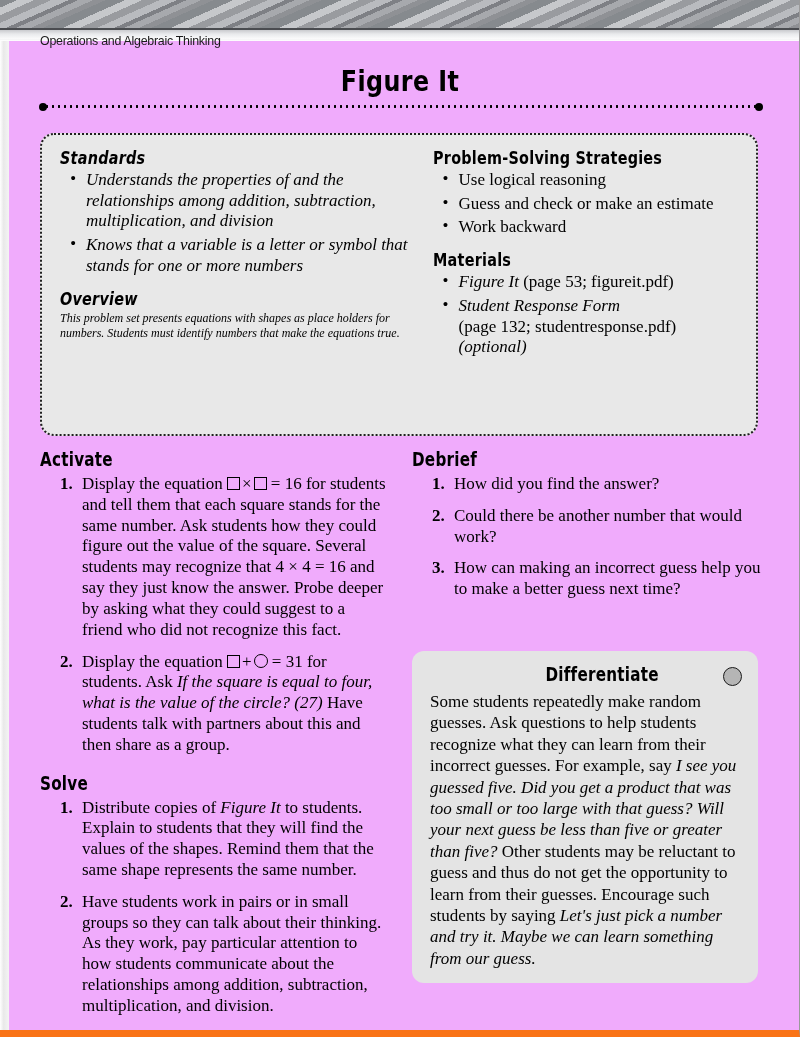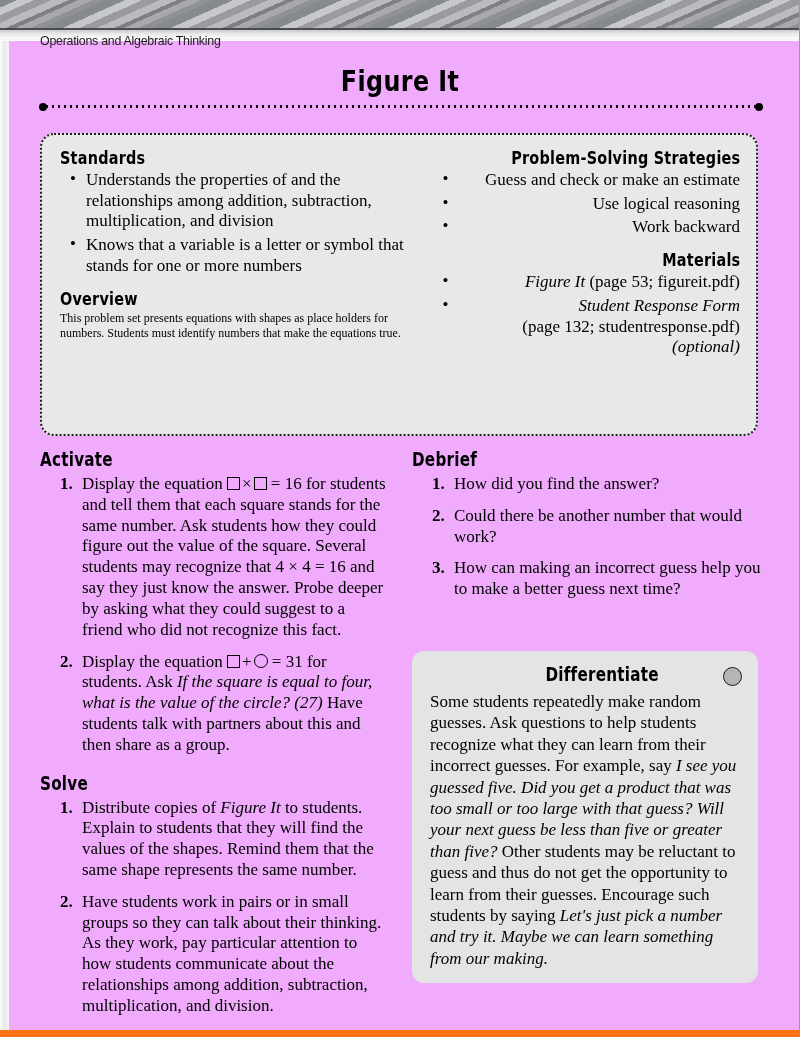--- a/index.html
+++ b/index.html
@@ -106,22 +106,22 @@
     width: 718px;
     height: 303px;
     box-sizing: border-box;
     background: #e8e8e8;
     border: 2px dotted #1f1f1f;
     border-radius: 14px;
     padding: 12px 16px 10px 18px;
     display: flex;
     gap: 10px;
   }
-  .col-left  { width: 368px; }
-  .col-right { width: 312px; text-align: right; }
+  .col-left  { width: 368px; font-style: italic; }
+  .col-right { width: 312px; }
 
   h2.sec {
     font-family: "DejaVu Sans", sans-serif;
     font-weight: bold;
     font-size: 18px;
     transform: scaleX(0.80);
     transform-origin: left center;
     margin: 0 0 3px 0;
     letter-spacing: 0.3px;
     width: 125%;
@@ -269,22 +269,22 @@
       </div>
 
       <h2 class="sec">Overview</h2>
       <p class="para">This problem set presents equations with shapes as place holders for numbers. Students must identify numbers that make the equations true.</p>
     </div>
 
     <div class="col-right">
       <h2 class="sec">Problem-Solving Strategies</h2>
       <div class="blk">
         <ul class="bullets">
+          <li>Use logical reasoning</li>
           <li>Guess and check or make an estimate</li>
-          <li>Use logical reasoning</li>
           <li>Work backward</li>
         </ul>
       </div>
 
       <h2 class="sec">Materials</h2>
       <ul class="bullets">
         <li>
           <em>Figure It</em>
           <span>(page 53; figureit.pdf)</span>
         </li>
@@ -345,18 +345,18 @@
 
     <div class="diffbox">
       <div class="diff-head">
         <h2 class="sec main-h">Differentiate</h2>
         <span class="diff-dot"></span>
       </div>
       <p class="diff-body">
         <span>Some students repeatedly make random guesses. Ask questions to help students recognize what they can learn from their incorrect guesses. For example, say</span>
         <em>I see you guessed five. Did you get a product that was too small or too large with that guess? Will your next guess be less than five or greater than five?</em>
         <span>Other students may be reluctant to guess and thus do not get the opportunity to learn from their guesses. Encourage such students by saying</span>
-        <em>Let's just pick a number and try it. Maybe we can learn something from our making.</em>
+        <em>Let's just pick a number and try it. Maybe we can learn something from our guess.</em>
       </p>
     </div>
 
   </div>
 </div>
 
 </body></html>

